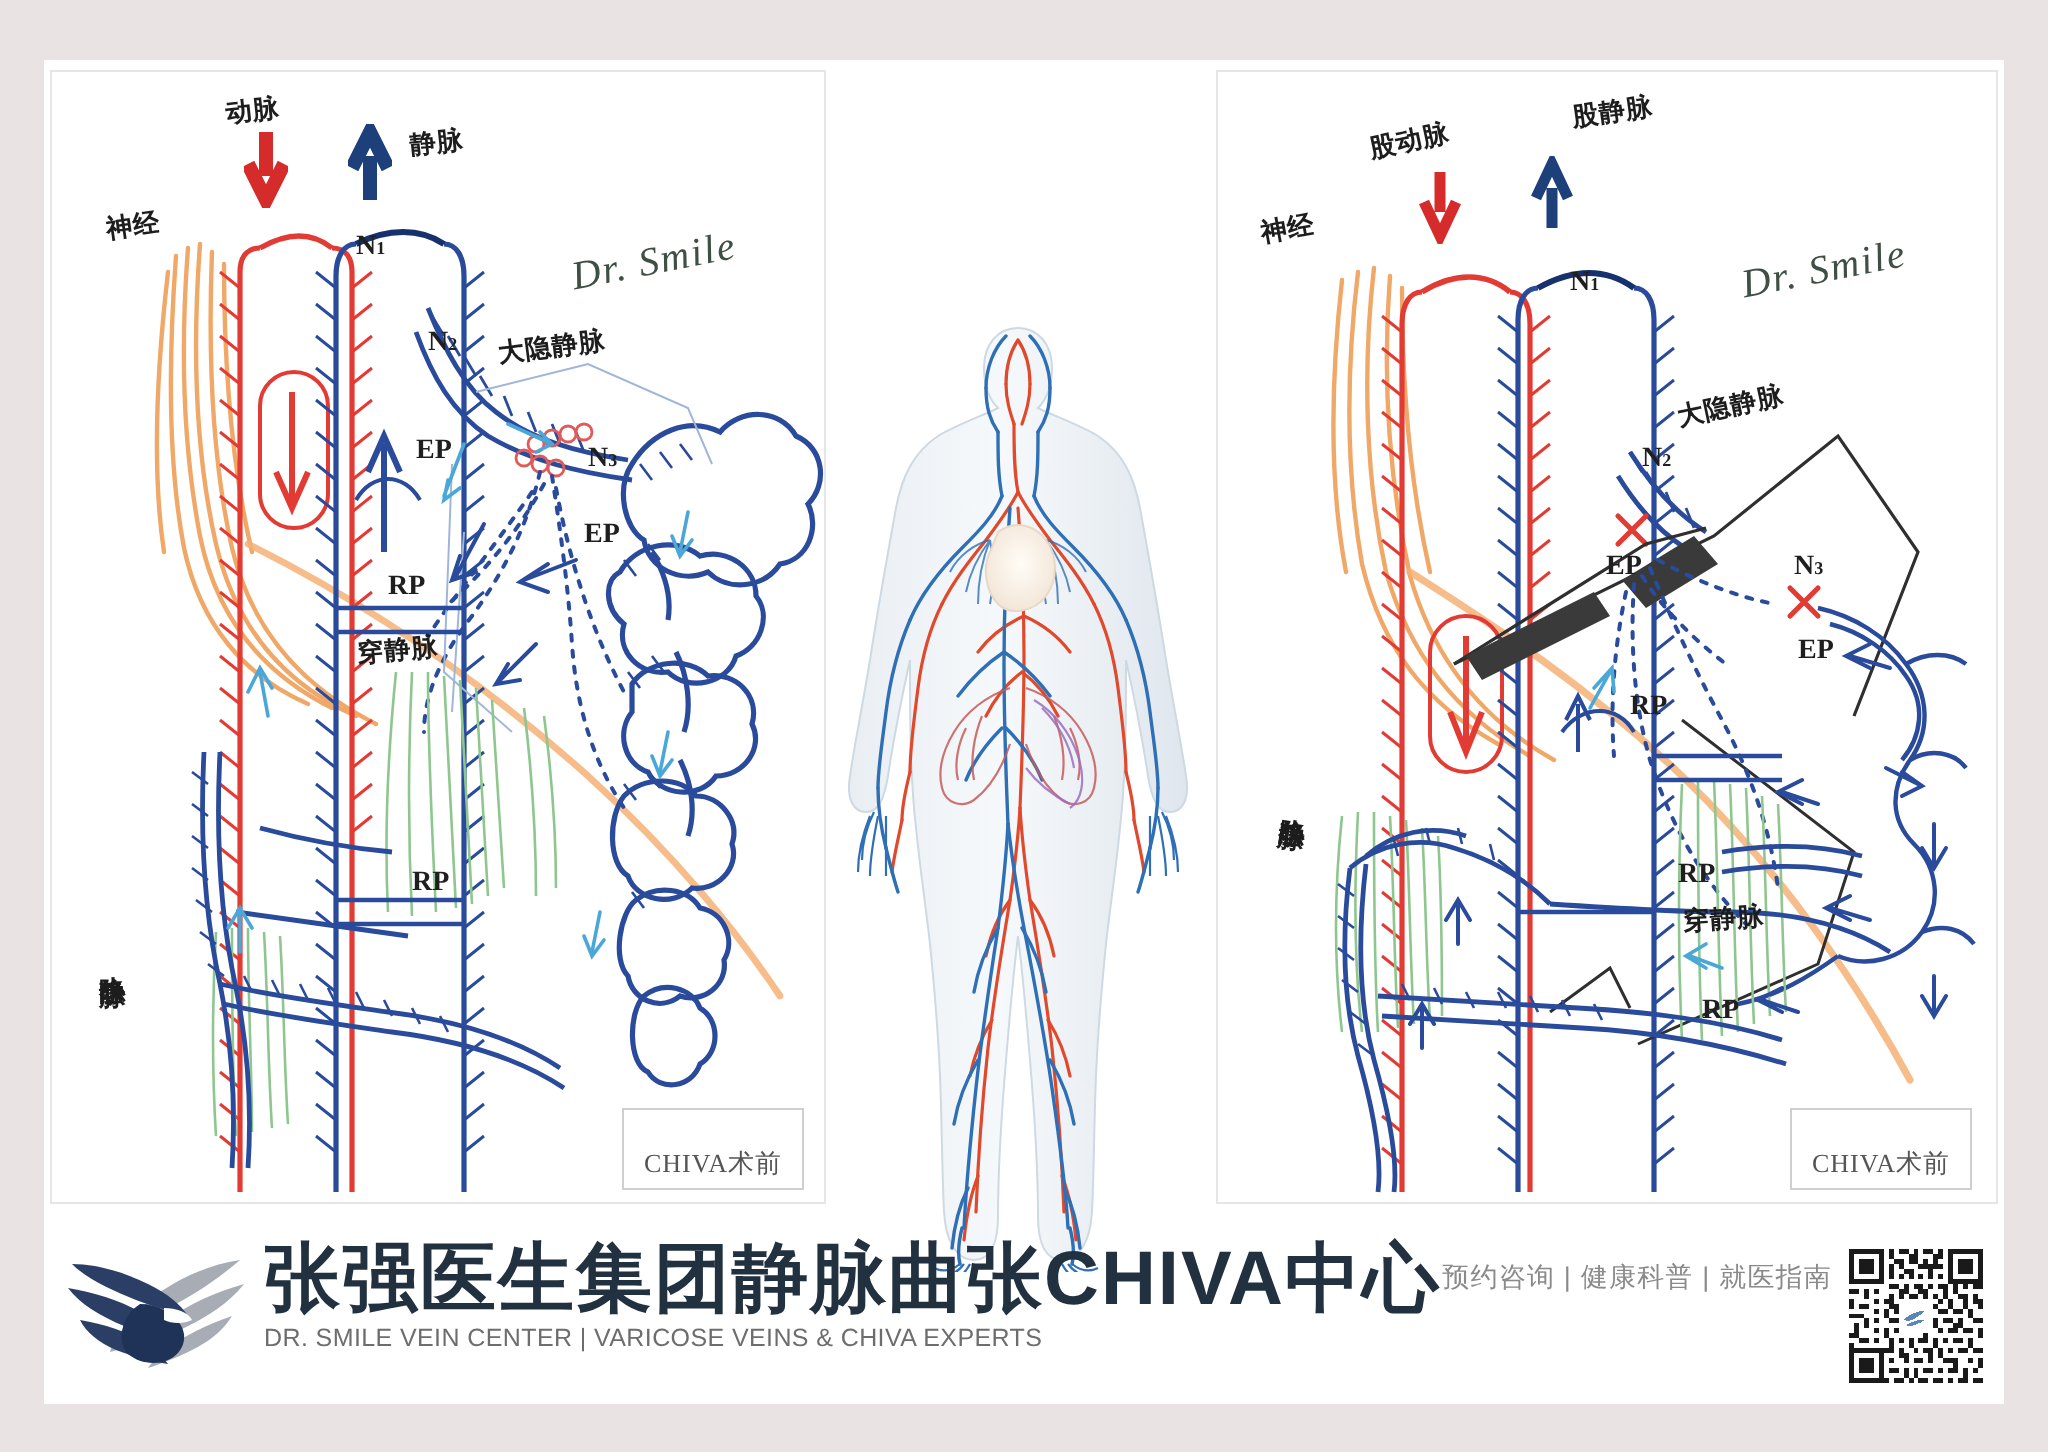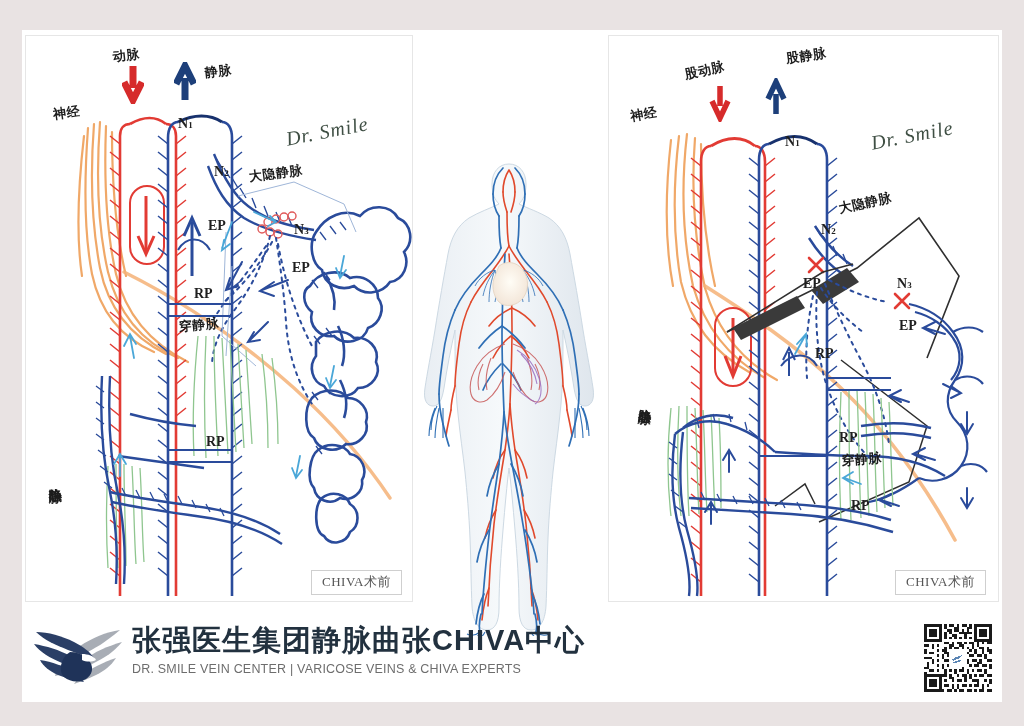--- a/index.html
+++ b/index.html
@@ -17,34 +17,34 @@
   .panel{
     position:absolute;top:5px;height:565px;
     border:1px solid #e6e6e6;background:#fff;overflow:hidden;
   }
   #panel-pre{left:3px;width:386px;}
   #panel-post{left:586px;width:389px;}
   .panel svg{display:block;}
   .caption{
     position:absolute;bottom:6px;
     border:1px solid #cfcfcf;background:#fff;
-    padding:2px 10px 3px 10px;
+    padding:18px 10px 3px 10px;
     font-family:"Liberation Serif","DejaVu Serif",serif;
     font-size:13px;color:#555;letter-spacing:.5px;white-space:nowrap;
   }
   #caption-pre{right:10px;}
   #caption-post{right:12px;}
   
   #center-figure{position:absolute;left:395px;top:128px;width:185px;height:478px;}
   
   .footer{position:absolute;left:0;top:578px;width:980px;height:94px;}
   #logo-mark{position:absolute;left:10px;top:14px;width:92px;height:66px;}
   #brand-block{position:absolute;left:110px;top:12px;}
   #brand-cn{
-    font-size:29px;font-weight:bold;color:#22313f;letter-spacing:1px;
+    font-size:38px;font-weight:bold;color:#22313f;letter-spacing:1px;
     line-height:40px;white-space:nowrap;
   }
   #brand-en{
     font-size:12.5px;font-weight:normal;color:#6d6d6d;letter-spacing:.2px;
     line-height:18px;white-space:nowrap;margin-top:0;
   }
   #qr-block{position:absolute;right:8px;top:14px;width:310px;height:72px;}
   #qr-text{position:absolute;right:78px;top:4px;text-align:right;}
   #qr-title{
     font-size:21px;font-weight:bold;color:#3d6f9e;letter-spacing:2px;
@@ -548,20 +548,21 @@
       <path d="M50 32 C56 32 62 34 64 38 C60 40 54 40 50 38 Z" fill="#ffffff"></path>
     </svg>
 
     <div id="brand-block">
       <div id="brand-cn">张强医生集团静脉曲张CHIVA中心</div>
       <div id="brand-en">DR. SMILE VEIN CENTER | VARICOSE VEINS &amp; CHIVA EXPERTS</div>
     </div>
 
     <div id="qr-block">
       <div id="qr-text">
+        <div id="qr-sub">预约咨询 | 健康科普 | 就医指南</div>
       </div>
       <svg id="qr-code" viewBox="0 0 29 29" shape-rendering="crispEdges">
         <rect width="29" height="29" fill="#ffffff"></rect>
         <g fill="#1a1a1a">
 
           <path d="M1 1h7v1H1z M1 2h1v5H1z M7 2h1v5H7z M1 7h7v1H1z M3 3h3v3H3z"></path>
 
           <path d="M21 1h7v1h-7z M21 2h1v5h-1z M27 2h1v5h-1z M21 7h7v1h-7z M23 3h3v3h-3z"></path>
 
           <path d="M1 21h7v1H1z M1 22h1v5H1z M7 22h1v5H7z M1 27h7v1H1z M3 23h3v3H3z"></path>

